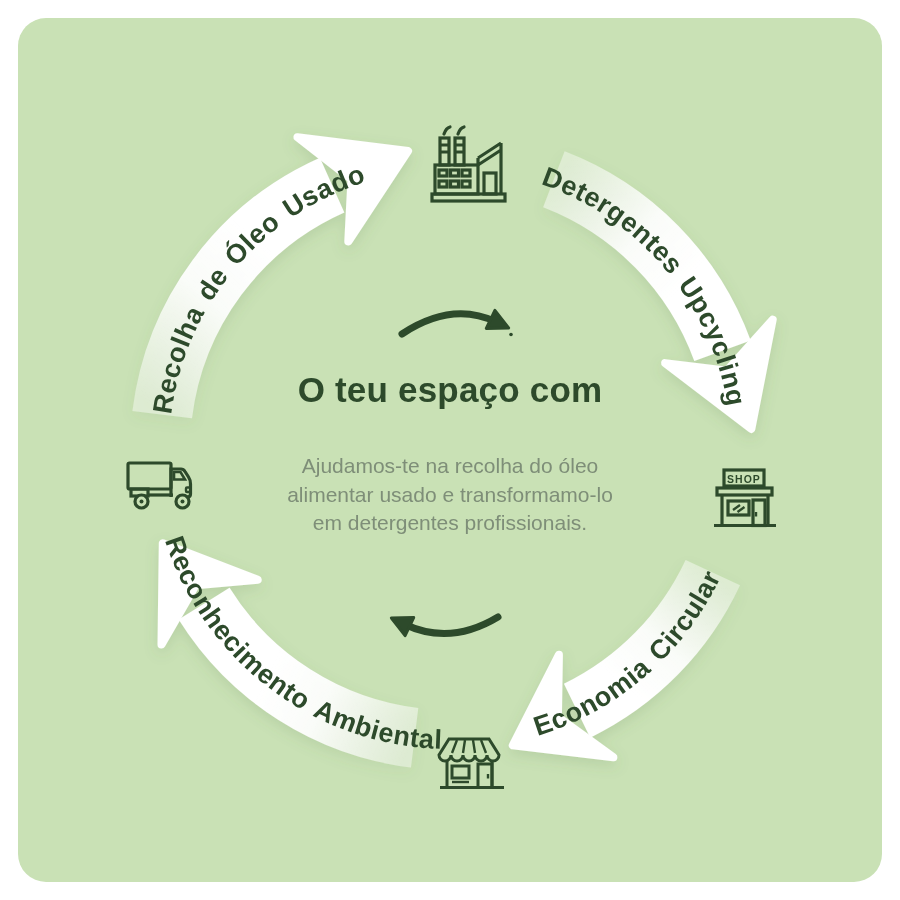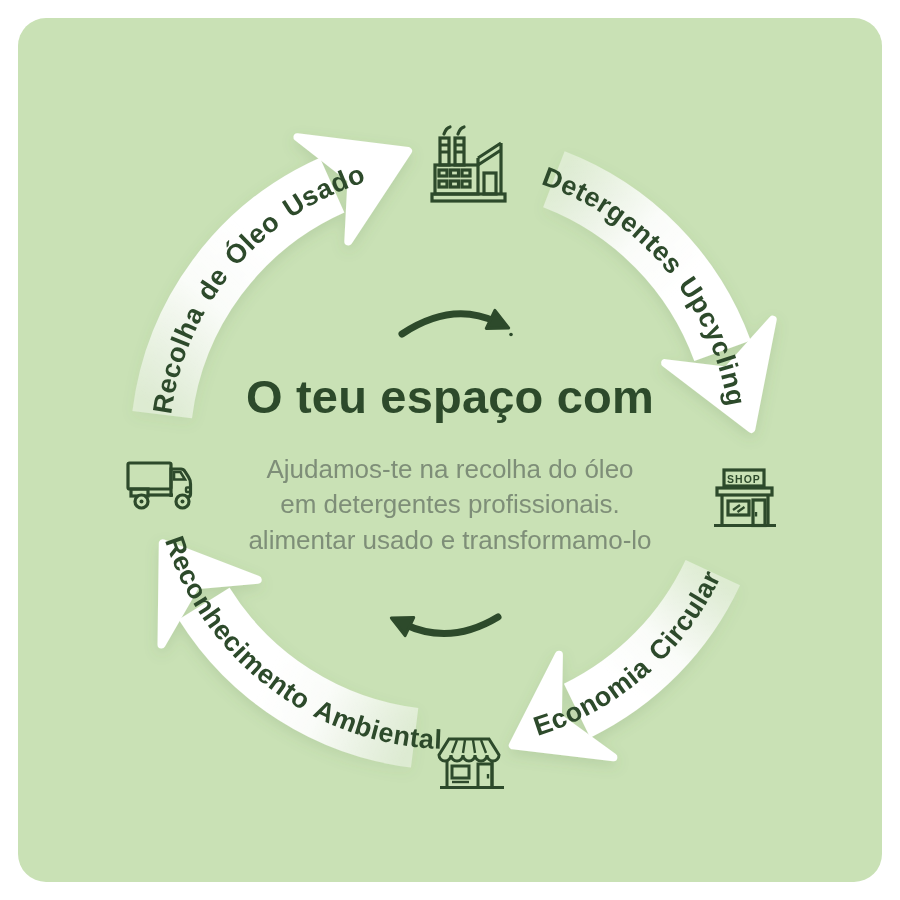--- a/index.html
+++ b/index.html
@@ -11,22 +11,22 @@
     position:absolute;left:18px;top:18px;right:18px;bottom:18px;
     background:#c9e1b5;border-radius:28px;
   }
   svg.art{position:absolute;left:0;top:0;width:900px;height:900px;}
   .arc-label{
     font-family:"Liberation Sans","DejaVu Sans",sans-serif;
     font-size:27px;font-weight:bold;fill:#2d4a2b;
     letter-spacing:0.5px;word-spacing:3px;
   }
   .center-block{position:absolute;left:0;right:0;text-align:center;pointer-events:none;}
-  .title{top:370px;color:#2d4a2b;font-size:47px;font-weight:bold;line-height:1.15;letter-spacing:0.2px;}
-  .subtitle{top:452px;color:#7e8e78;font-size:26px;font-weight:normal;line-height:1.36;}
+  .title{top:370px;color:#2d4a2b;font-size:35px;font-weight:bold;line-height:1.15;letter-spacing:0.2px;}
+  .subtitle{top:452px;color:#7e8e78;font-size:21px;font-weight:normal;line-height:1.36;}
   .sign-text{
     font-family:"Liberation Sans","DejaVu Sans",sans-serif;
     font-size:10.5px;font-weight:bold;letter-spacing:1px;fill:#2d4a2b;
   }
 </style>
 </head>
 <body>
 
 <div class="stage">
   <div class="panel"></div>
@@ -155,16 +155,16 @@
       <path d="M498 617 Q450 646 404 624" fill="none" stroke="#2d4a2b" stroke-width="7" stroke-linecap="round"></path>
       <path d="M391.4 618 L413.7 617.6 L405.1 635.6 Z" fill="#2d4a2b" stroke="#2d4a2b" stroke-width="3" stroke-linejoin="round"></path>
     </g>
   </svg>
 
   <div class="center-block title" style="top:370px">
     <div>O teu espaço com</div>
   </div>
   <div class="center-block subtitle" style="top:452px">
     <div>Ajudamos-te na recolha do óleo</div>
+    <div>alimentar usado e transformamo-lo</div>
     <div>em detergentes profissionais.</div>
-    <div>alimentar usado e transformamo-lo</div>
   </div>
 </div>
 
 </body></html>

